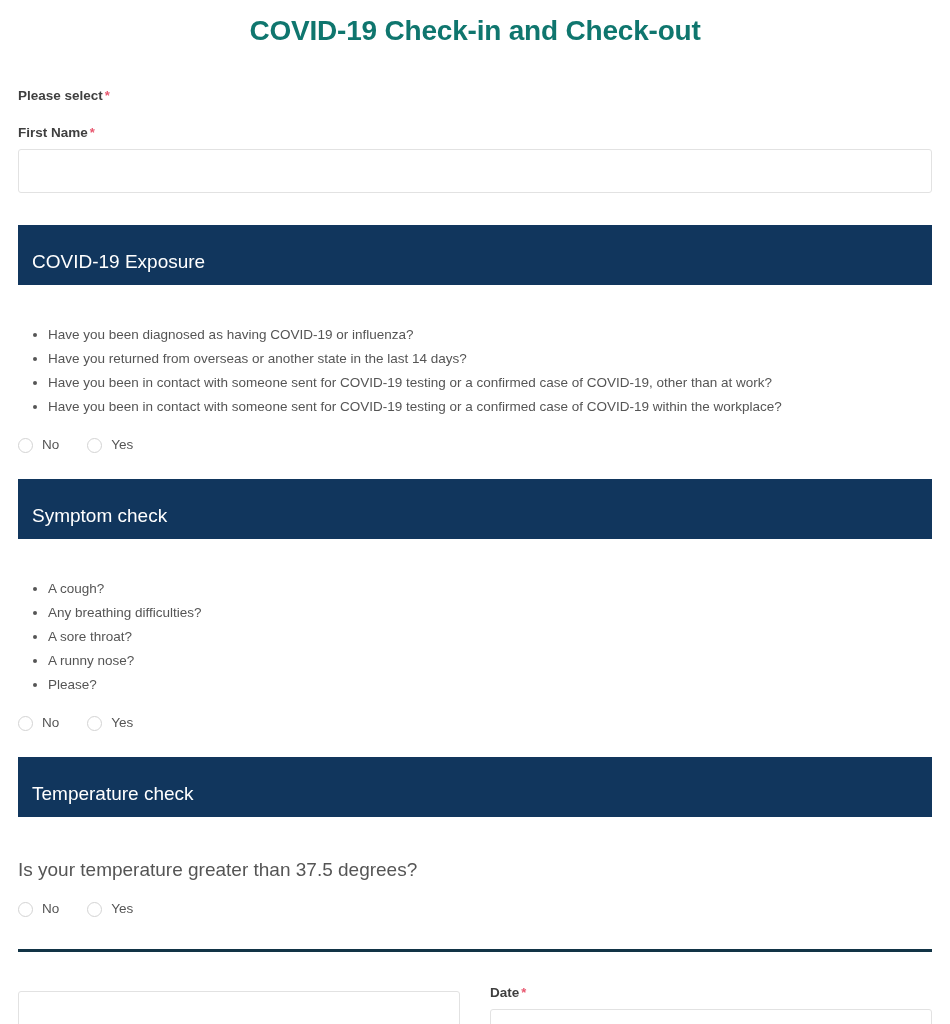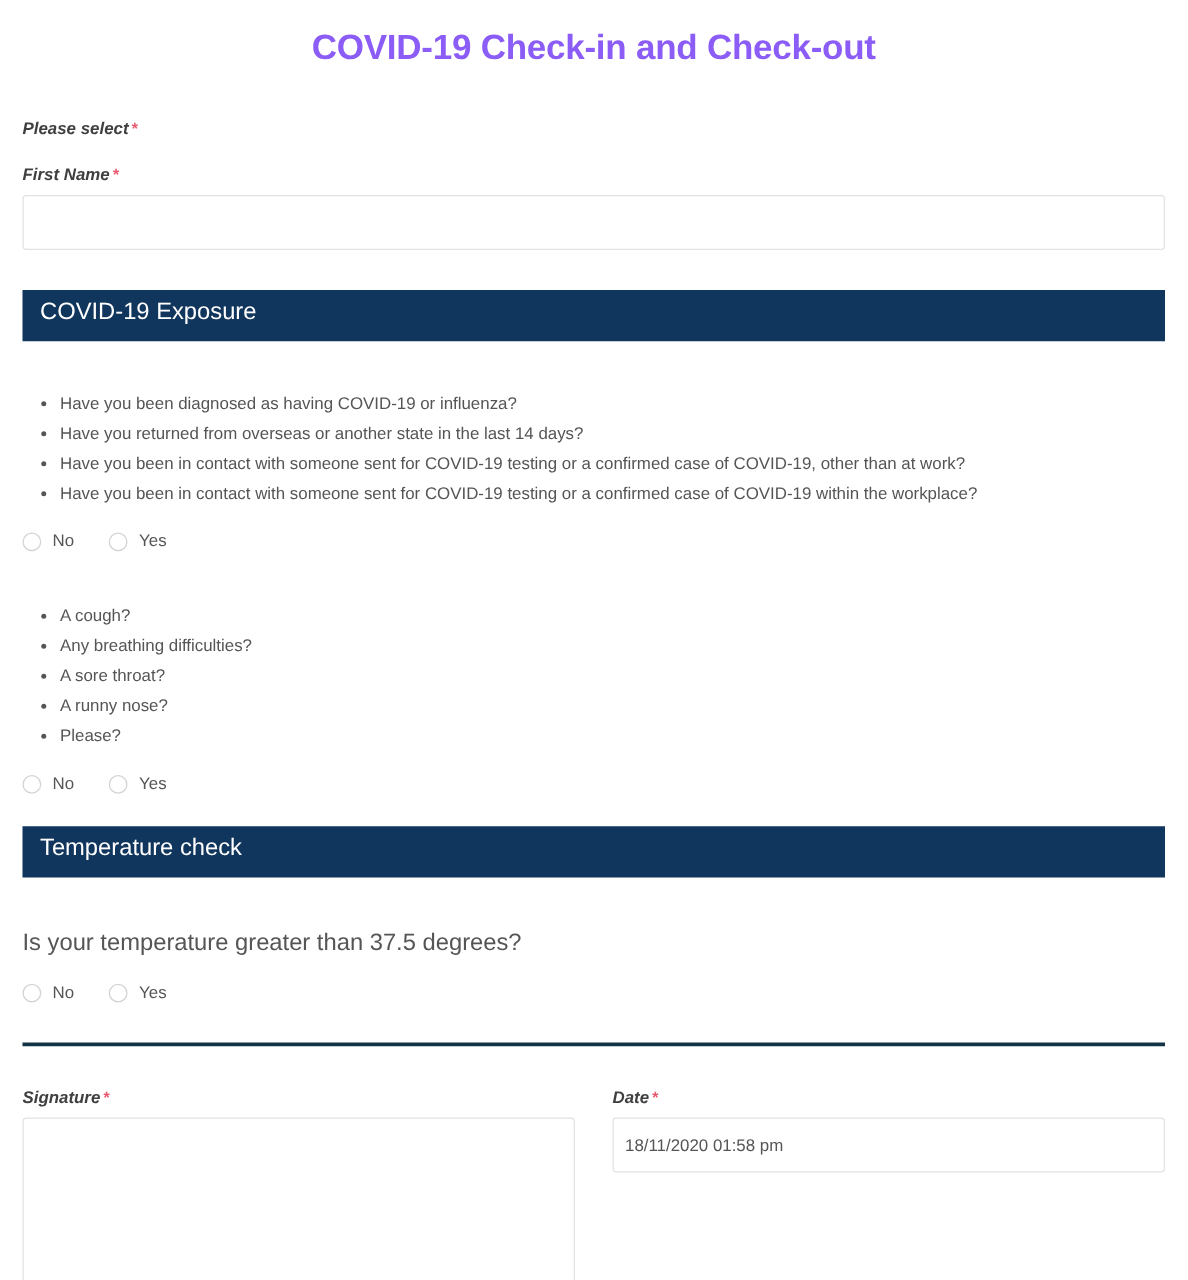--- a/index.html
+++ b/index.html
@@ -20,37 +20,35 @@
   .page {
     position: relative;
     width: 950px;
     height: 1024px;
     box-sizing: border-box;
     padding: 0 18px;
   }
 
   
   .form-title {
-    margin: 0;
-    padding-top: 19px;
+    margin: 12px;
     text-align: center;
     font-size: 28px;
     line-height: 38px;
     font-weight: bold;
-    color: #8b5cf6;
+    color: #0f766e;
     letter-spacing: -0.2px;
   }
 
   
   .field-label {
     font-size: 13.5px;
     font-weight: bold;
     color: #3f3f3f;
     line-height: 18px;
-    font-style: italic;
   }
   .req {
     color: #e8576f;
     font-weight: bold;
     font-size: 13px;
     margin-left: 2px;
   }
 
   
   .radio-group {
@@ -134,21 +132,21 @@
     padding: 0 9px;
     outline: none;
   }
 
   
   .section-bar {
     background: #11365d;
     color: #ffffff;
     font-size: 19px;
     line-height: 22px;
-    padding: 7px 14px 12px 14px;
+    padding: 26px 14px 12px 14px;
     box-sizing: border-box;
   }
   .section-body {
     padding-top: 14px;
     margin-top: 24px;
   }
 
   
   ul.q-list {
     margin: 0;
@@ -226,20 +224,21 @@
         </label>
         <label class="radio-opt">
           <span class="radio-dot"></span>
           <span class="radio-label">Yes</span>
         </label>
       </div>
     </div>
   </div>
 
   <div style="margin-top:25px;">
+    <div class="section-bar">Symptom check</div>
     <div class="section-body">
       <ul class="q-list">
         <li>A cough?</li>
         <li>Any breathing difficulties?</li>
         <li>A sore throat?</li>
         <li>A runny nose?</li>
         <li>Please?</li>
       </ul>
       <div class="radio-inline" style="margin-top:17px;">
         <label class="radio-opt">
@@ -268,23 +267,20 @@
           <span class="radio-label">Yes</span>
         </label>
       </div>
     </div>
   </div>
 
   <hr class="divider" style="margin-top:31px;">
 
   <div class="row2" style="margin-top:32px;">
     <div class="col">
-      <div class="field-label">
-        <span>Signature</span><span class="req">*</span>
-      </div>
       <div class="signature-box"></div>
     </div>
     <div class="col">
       <div class="field-label">
         <span>Date</span><span class="req">*</span>
       </div>
       <input class="text-input" type="text" value="18/11/2020 01:58 pm" style="">
     </div>
   </div>
 

